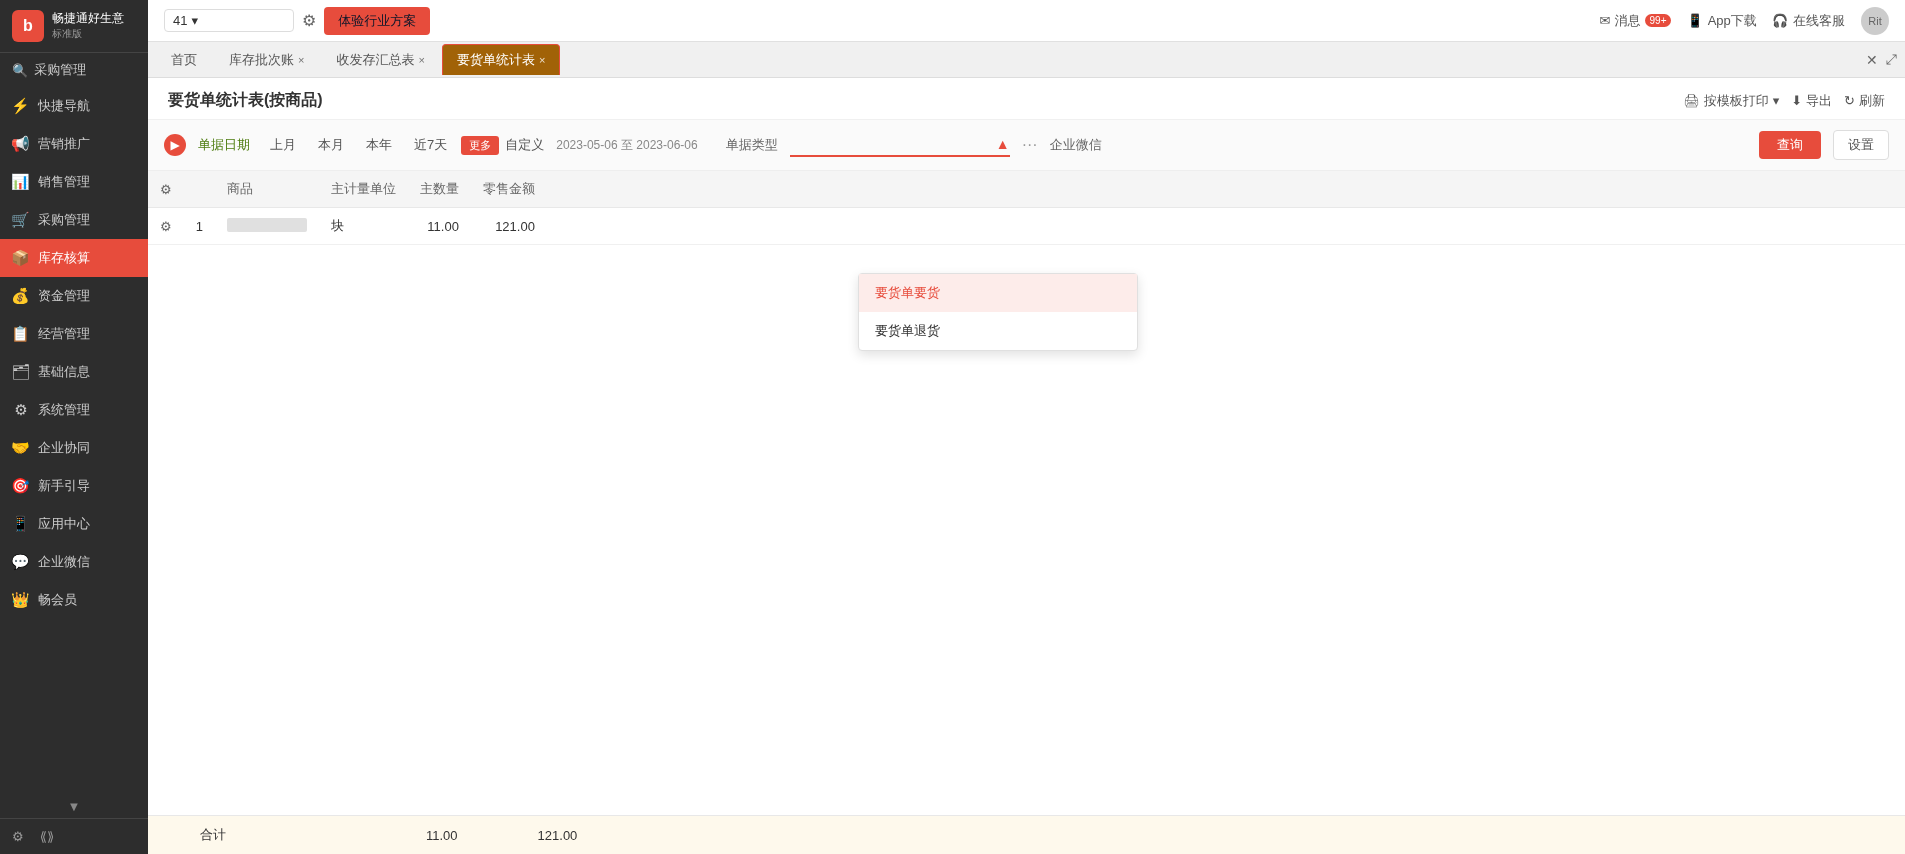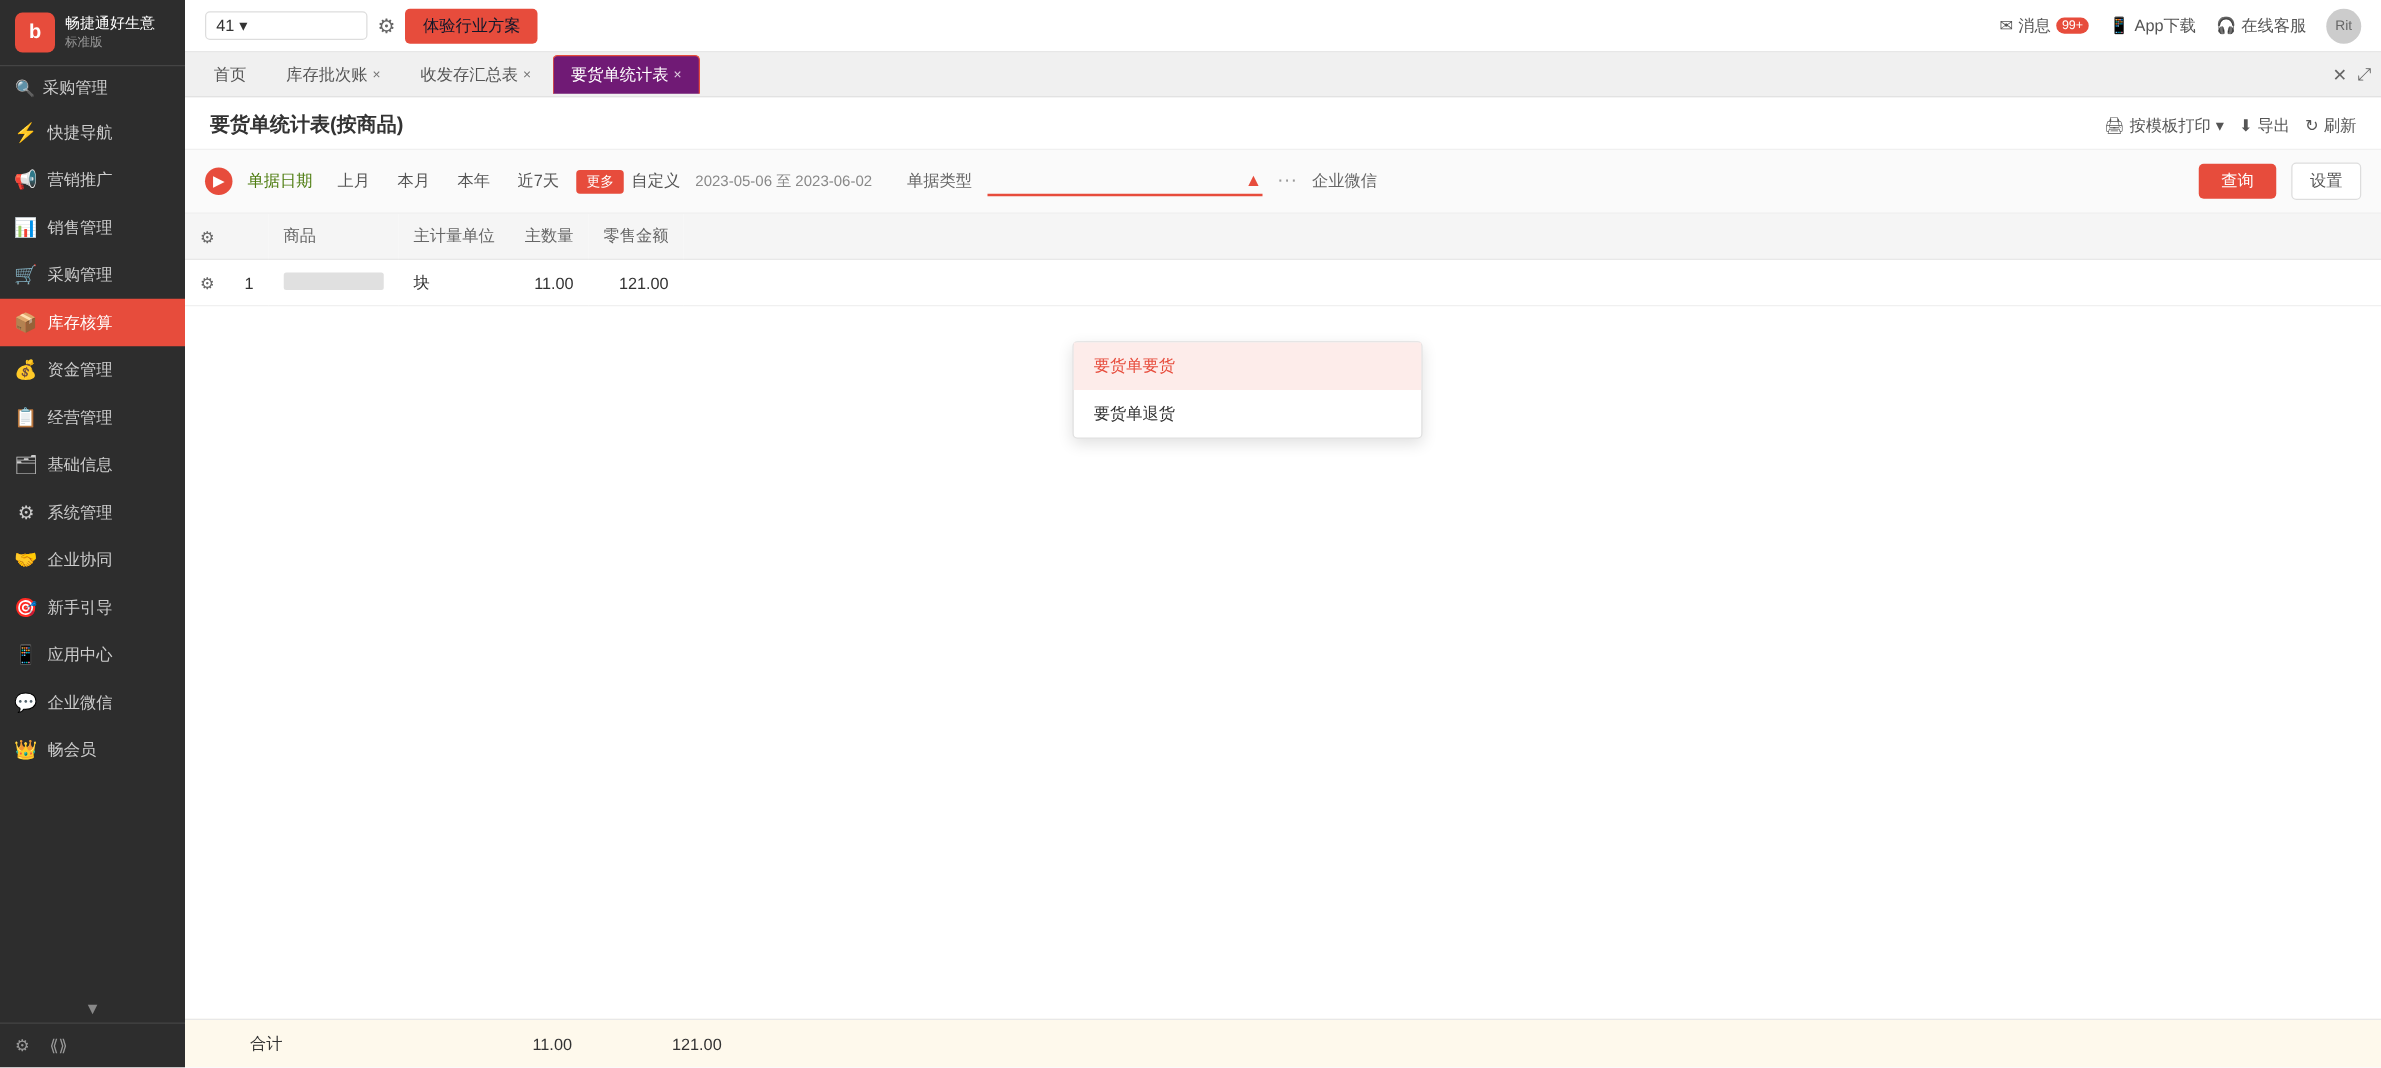--- a/index.html
+++ b/index.html
@@ -175,21 +175,21 @@
       border-radius: 4px 4px 0 0;
       cursor: pointer;
       font-size: 13px;
       color: #555;
       background: transparent;
       white-space: nowrap;
       border: 1px solid transparent;
       border-bottom: none;
     }
     .tab.active {
-      background: #701a75;
+      background: #a16207;
       color: #fff;
       border-color: #e74c3c;
     }
     .tab .close-btn { cursor: pointer; font-size: 11px; opacity: 0.8; }
     .tab.active .close-btn { color: #fff; }
     .tabbar-actions { margin-left: auto; display: flex; align-items: center; gap: 8px; color: #666; }
 
     
     .content {
       flex: 1;
@@ -543,21 +543,21 @@
 
       <span class="filter-label">单据日期</span>
       <div class="filter-date-group">
         <button class="date-btn">上月</button>
         <button class="date-btn">本月</button>
         <button class="date-btn">本年</button>
         <button class="date-btn">近7天</button>
         <button class="date-btn hot">更多</button>
         <span class="date-custom">自定义</span>
       </div>
-      <span class="date-range">2023-05-06 至 2023-06-02</span>
+      <span class="date-range">2023-05-06 至 2023-06-06</span>
 
       <span class="filter-type-label">单据类型</span>
       <div class="filter-type-input-wrap">
         <input class="filter-type-input" type="text" value="" style="">
         <span class="filter-type-chevron">▲</span>
       </div>
 
       <span class="filter-more-btn">···</span>
 
       <span class="warehouse-label">企业微信</span>

